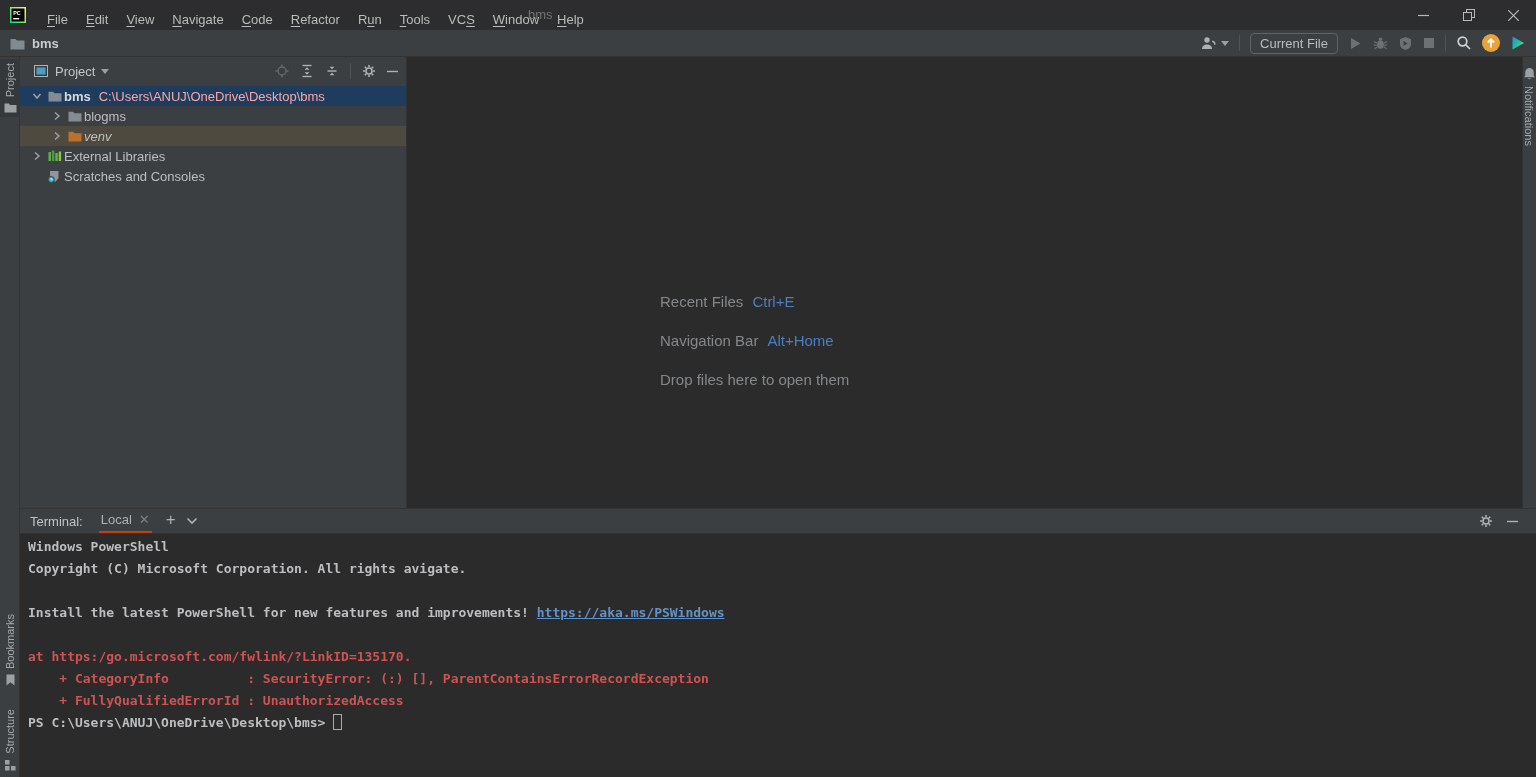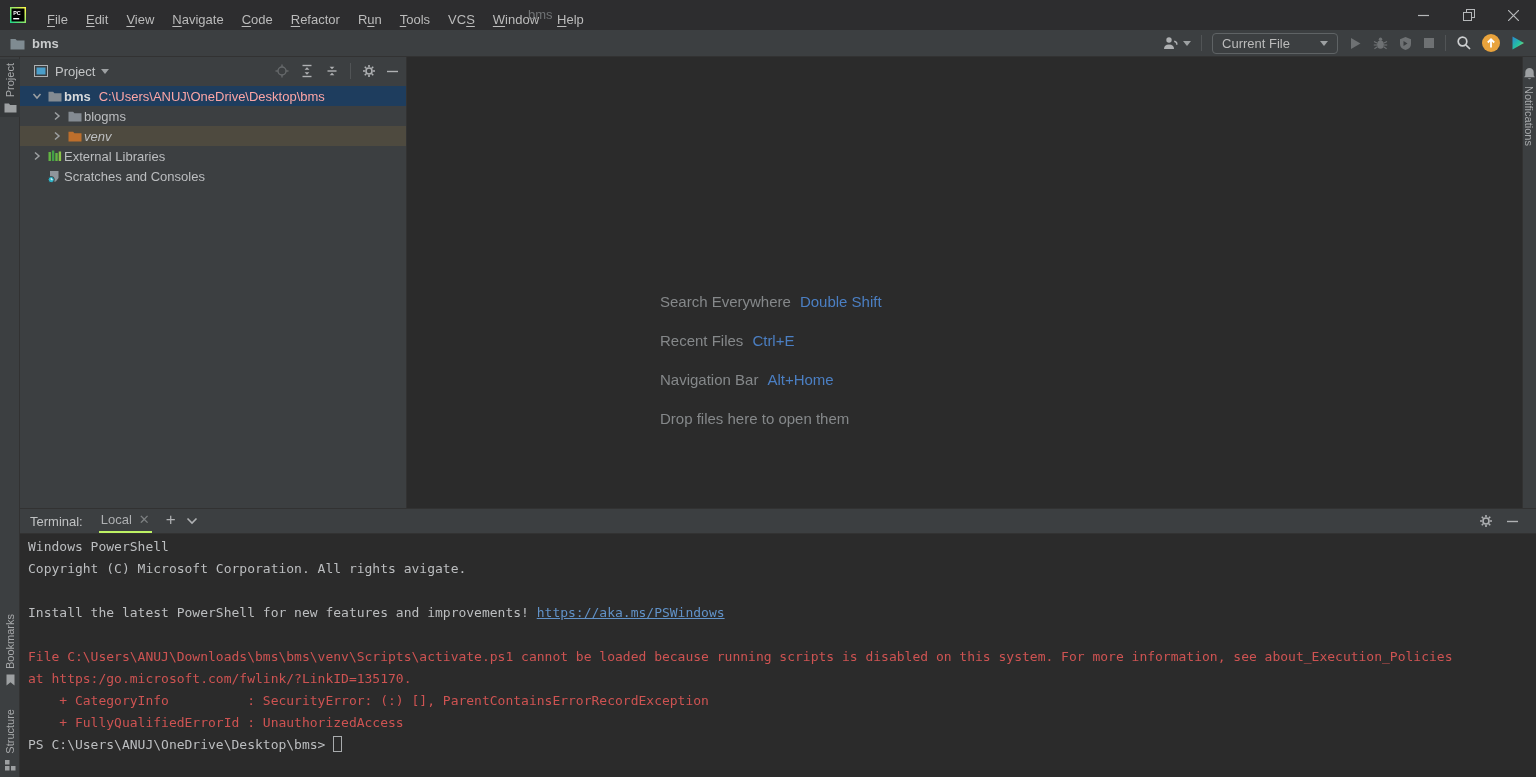--- a/index.html
+++ b/index.html
@@ -19,22 +19,22 @@
   .ghost-title { position:absolute; left:528px; top:0; height:30px; line-height:30px; color:#6f7274; }
   .win-controls { position:absolute; right:0; top:0; display:flex; height:30px; }
   .win-btn { width:45px; height:30px; display:flex; align-items:center; justify-content:center; }
   
   .toolbar { position:absolute; top:30px; left:0; right:0; height:27px;
     background:var(--panel-bg,#3c3f41); border-bottom:1px solid var(--border,#323232);
     display:flex; align-items:center; padding:0 10px; }
   .proj-name { font-weight:bold; color:#c9cbcc; margin-left:7px; }
   .tb-right { margin-left:auto; display:flex; align-items:center; gap:10px; }
   .tb-sep { width:1px; height:16px; background:#515456; }
-  .combo { display:inline-flex; align-items:center; gap:30px; padding:2px 9px;
-    border:1px solid #5f6365; border-radius:4px; color:#bbbbbb; height:21px; }
+  .combo { display:inline-flex; align-items:center; gap:14px; padding:2px 9px;
+    border:1px solid #5f6365; border-radius:4px; color:#bbbbbb; height:21px;flex-direction:column; }
   .caret-down { width:0; height:0; border-left:4px solid transparent;
     border-right:4px solid transparent; border-top:5px solid #9da0a2; display:inline-block; }
   .update-badge { width:18px; height:18px; border-radius:50%; background:var(--orange,#e9a33c);
     display:flex; align-items:center; justify-content:center; }
   
   .stripe-left { position:absolute; left:0; top:57px; bottom:0; width:20px;
     background:var(--panel-bg,#3c3f41); border-right:1px solid var(--border,#323232); }
   .stripe-right { position:absolute; right:0; top:57px; height:451px; width:14px;
     background:var(--panel-bg,#3c3f41); border-left:1px solid var(--border,#323232); }
   .vtab { position:absolute; left:0; width:20px; display:flex; flex-direction:column;
@@ -68,28 +68,28 @@
   .hint-key { color:var(--shortcut,#4b7fc3); margin-left:9px; }
   
   .term-header { position:absolute; left:20px; top:508px; right:0; height:26px;
     background:var(--panel-bg,#3c3f41); border-top:1px solid var(--border,#323232);
     border-bottom:1px solid var(--border,#323232); display:flex; align-items:center; padding:0 10px; }
   .term-label { color:#c0c2c3; margin-right:16px; }
   .term-tab { display:flex; align-items:center; gap:7px; padding:3px 2px 4px 2px;
     border-bottom:2px solid #70747
 
 6; color:#aeb0b2; }
-  .term-tab { border-bottom:2px solid #bef264;justify-content:flex-end; }
+  .term-tab { border-bottom:2px solid #c2410c;justify-content:flex-end; }
   .tab-close { color:#7d8082; font-size:13px; line-height:10px; }
   .term-plus { color:#afb1b3; font-size:17px; margin:0 4px 2px 14px; }
   .term-actions { margin-left:auto; display:flex; align-items:center; gap:14px; padding-right:8px; }
   .term-body { position:absolute; left:20px; top:534px; right:0; bottom:0;
     background:var(--editor-bg,#2b2b2b); padding:2px 0 0 8px;
     font-family:"DejaVu Sans Mono","Liberation Mono",monospace; font-size:13px; line-height:22px; }
-  .term-line { white-space:pre; color:#bcbec0; }
+  .term-line { white-space:pre; color:#bcbec0;font-weight:bold; }
   .term-line.error { color:var(--err,#ce5352); }
   .term-link { color:var(--link,#6192c8); text-decoration:underline; }
   .term-cursor { display:inline-block; width:9px; height:16px; border:1px solid #a8abad;
     vertical-align:-3px; }
   svg { display:block; }
 </style>
 </head>
 <body>
 
 <div id="app">
@@ -381,24 +381,20 @@
             </svg>
           </span>
           <span class="tr-label">Scratches and Consoles</span>
         </div>
       </div>
   </div>
 
   <div class="editor">
     <div class="hints">
         <div class="hint-line">
-          <span>Search Everywhere</span>
-          <span class="hint-key">Double Shift</span>
-        </div>
-        <div class="hint-line">
           <span>Recent Files</span>
           <span class="hint-key">Ctrl+E</span>
         </div>
         <div class="hint-line">
           <span>Navigation Bar</span>
           <span class="hint-key">Alt+Home</span>
         </div>
         <div class="hint-line">
           <span>Drop files here to open them</span>
         </div>
@@ -439,20 +435,19 @@
           </svg>
       </span>
     </span>
   </div>
   <div class="term-body">
       <div class="term-line">Windows PowerShell</div>
       <div class="term-line">Copyright (C) Microsoft Corporation. All rights avigate.</div>
       <div class="term-line">&nbsp;</div>
       <div class="term-line"><span>Install the latest PowerShell for new features and improvements! </span><span class="term-link">https://aka.ms/PSWindows</span></div>
       <div class="term-line">&nbsp;</div>
-      <div class="term-line error">File C:\Users\ANUJ\Downloads\bms\bms\venv\Scripts\activate.ps1 cannot be loaded because running scripts is disabled on this system. For more information, see about_Execution_Policies</div>
       <div class="term-line error">at https:/go.microsoft.com/fwlink/?LinkID=135170.</div>
       <div class="term-line error">    + CategoryInfo          : SecurityError: (:) [], ParentContainsErrorRecordException</div>
       <div class="term-line error">    + FullyQualifiedErrorId : UnauthorizedAccess</div>
       <div class="term-line"><span>PS C:\Users\ANUJ\OneDrive\Desktop\bms&gt; </span><span class="term-cursor"></span></div>
     </div>
 
 </div>
 
 </body></html>

